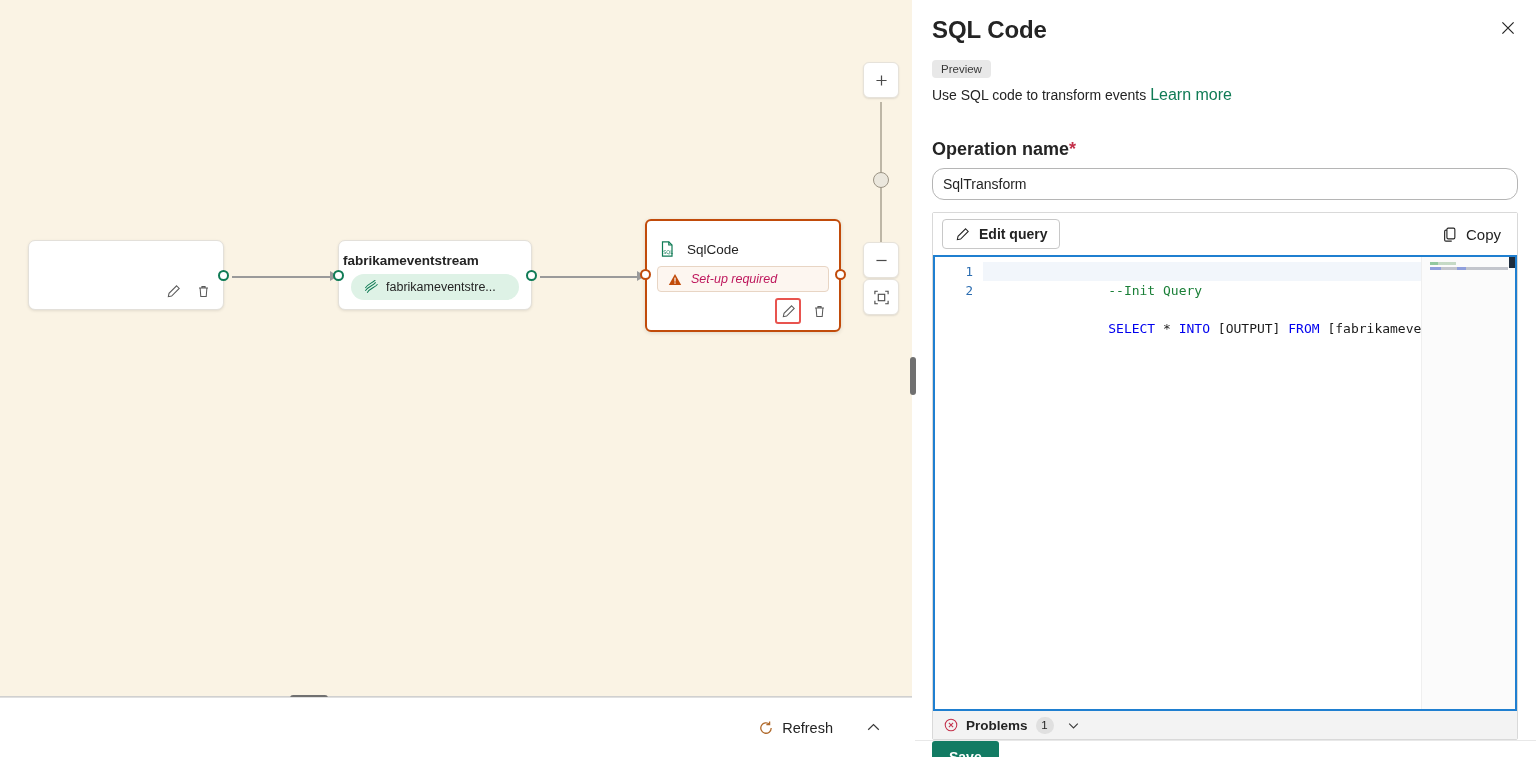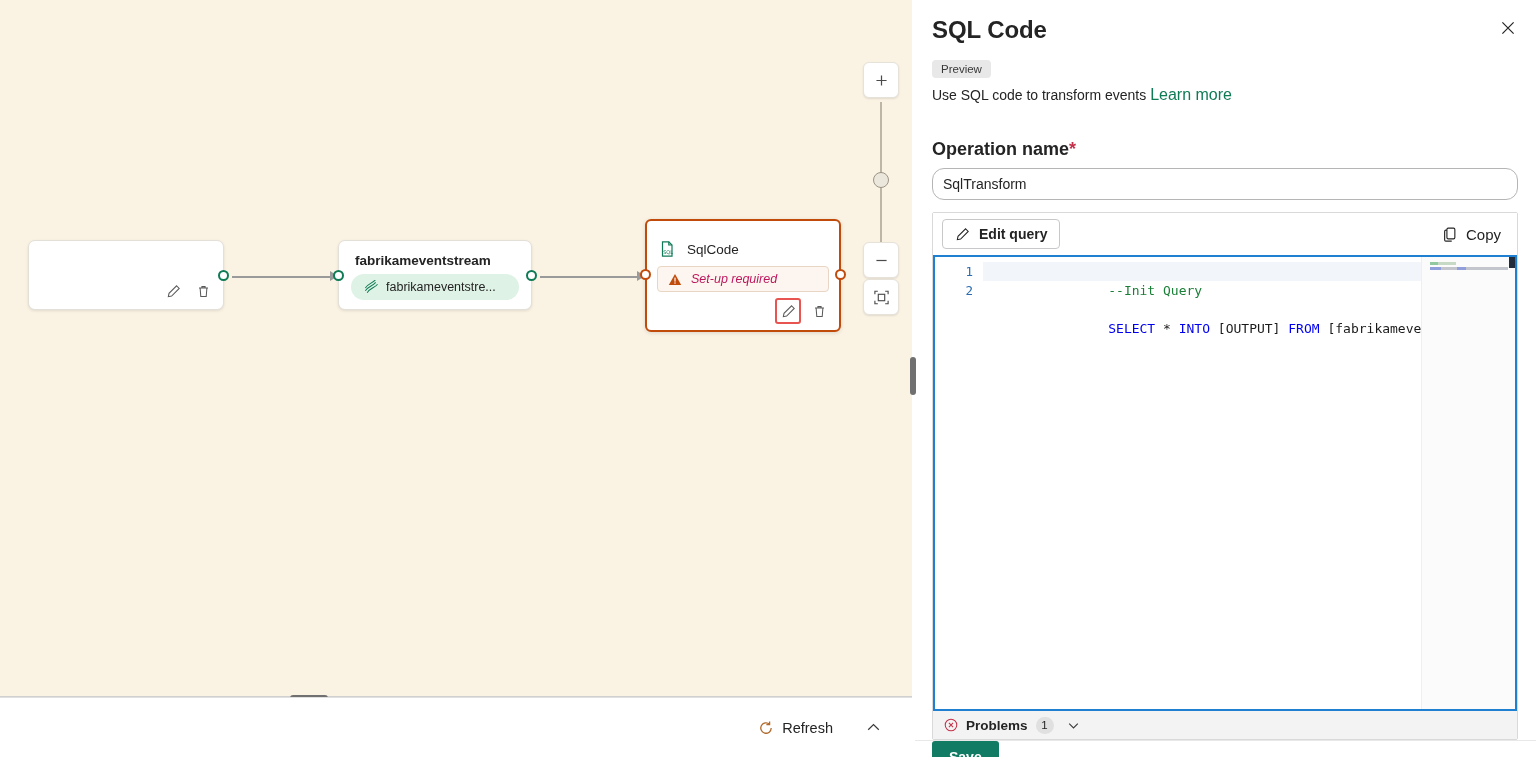--- a/index.html
+++ b/index.html
@@ -66,21 +66,21 @@
   .node-src { left: 28px; top: 240px; width: 196px; height: 70px; }
   .node-mid { left: 338px; top: 240px; width: 194px; height: 70px; }
   .node-sql {
     left: 645px; top: 219px; width: 196px; height: 113px;
     border: 2px solid #c14b0a; border-radius: 6px;
     box-shadow: 0 1px 4px rgba(0,0,0,0.12);
   }
 
   .node-head { display: flex; align-items: center; gap: 10px; padding: 12px 12px 0 12px; }
   .node-title { font-size: 13.5px; color: #242424; }
-  .node-title-bold { font-size: 13.5px; color: #242424; font-weight: 700; padding: 12px 0 0 16px;}
+  .node-title-bold { font-size: 13.5px; color: #242424; font-weight: 700; padding: 12px 0 0 4px;}
 
   .icon-box {
     width: 20px; height: 20px; flex: 0 0 20px;
     display: flex; align-items: center; justify-content: center;
   }
 
   .node-actions {
     position: absolute; right: 8px; bottom: 6px;
     display: flex; align-items: center; gap: 6px;
   }

